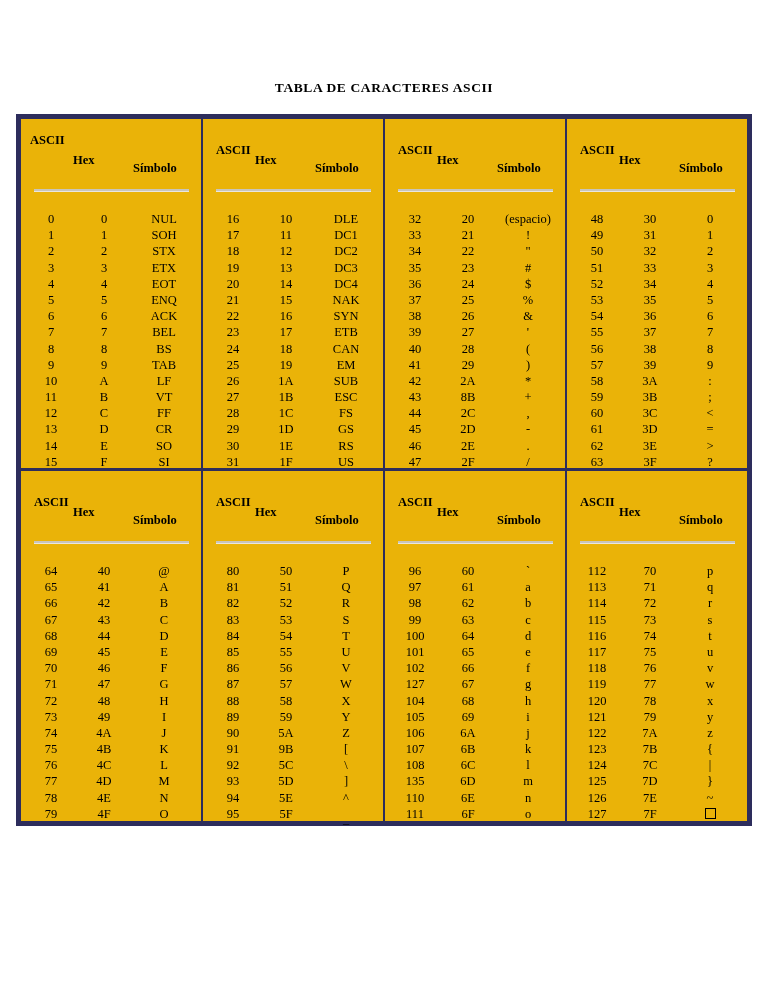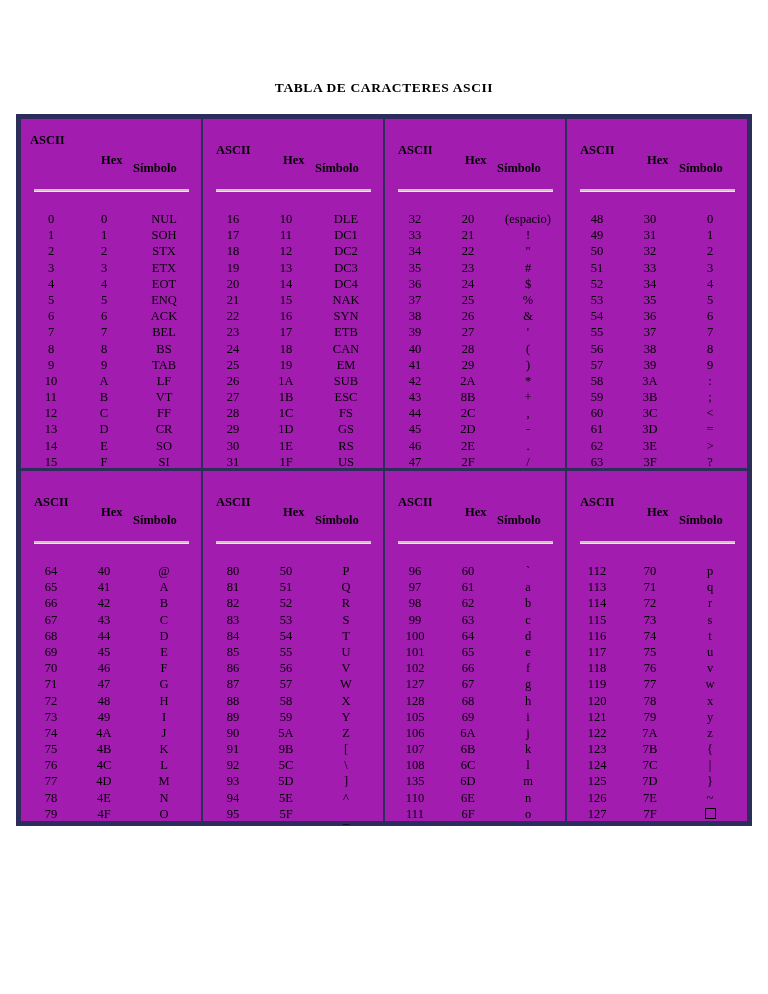--- a/index.html
+++ b/index.html
@@ -38,21 +38,21 @@
 
   
   .ascii-frame {
     position: absolute;
     left: 16px;
     top: 114px;
     width: 736px;
     height: 712px;
     box-sizing: border-box;
     border: 5px solid #2d2d5c;
-    background: #a21caf;
+    background: #eab308;
     text-decoration: underline;
   }
 
   .half {
     position: relative;
     display: flex;
     width: 100%;
     box-sizing: border-box;
   }
   .half.top {
@@ -79,21 +79,21 @@
     height: 58px;
   }
   .head-cell {
     position: absolute;
     font-size: 12.5px;
     font-weight: bold;
     font-family: "Liberation Serif", "DejaVu Serif", serif;
     white-space: nowrap;
   }
   .head-ascii { left: 13px;  top: 24px; }
-  .head-hex   { left: 80px;  top: 34px; }
+  .head-hex   { left: 52px;  top: 34px; }
   .head-sim   { left: 112px; top: 42px; }
 
   
   .block.raise-ascii .head-ascii { left: 9px; top: 14px; }
 
   .head-rule {
     position: absolute;
     left: 13px;
     top: 70px;
     width: 155px;
@@ -739,21 +739,21 @@
               <span class="c-dec">102</span>
               <span class="c-hex">66</span>
               <span class="c-sym">f</span>
             </div>
             <div class="row">
               <span class="c-dec">127</span>
               <span class="c-hex">67</span>
               <span class="c-sym">g</span>
             </div>
             <div class="row">
-              <span class="c-dec">128</span>
+              <span class="c-dec">104</span>
               <span class="c-hex">68</span>
               <span class="c-sym">h</span>
             </div>
             <div class="row">
               <span class="c-dec">105</span>
               <span class="c-hex">69</span>
               <span class="c-sym">i</span>
             </div>
             <div class="row">
               <span class="c-dec">106</span>

